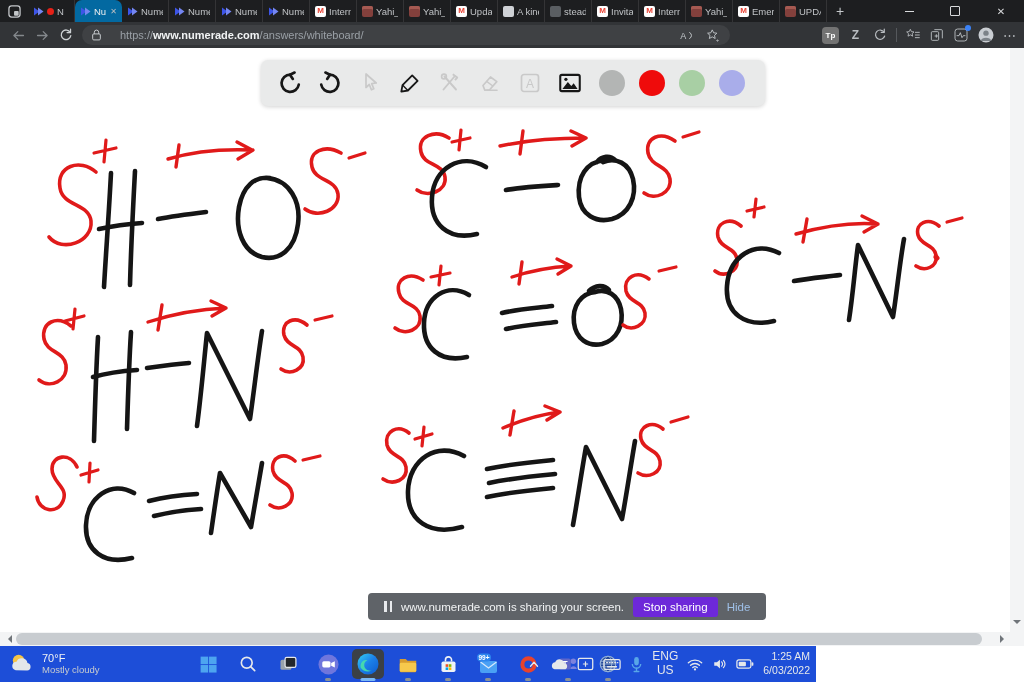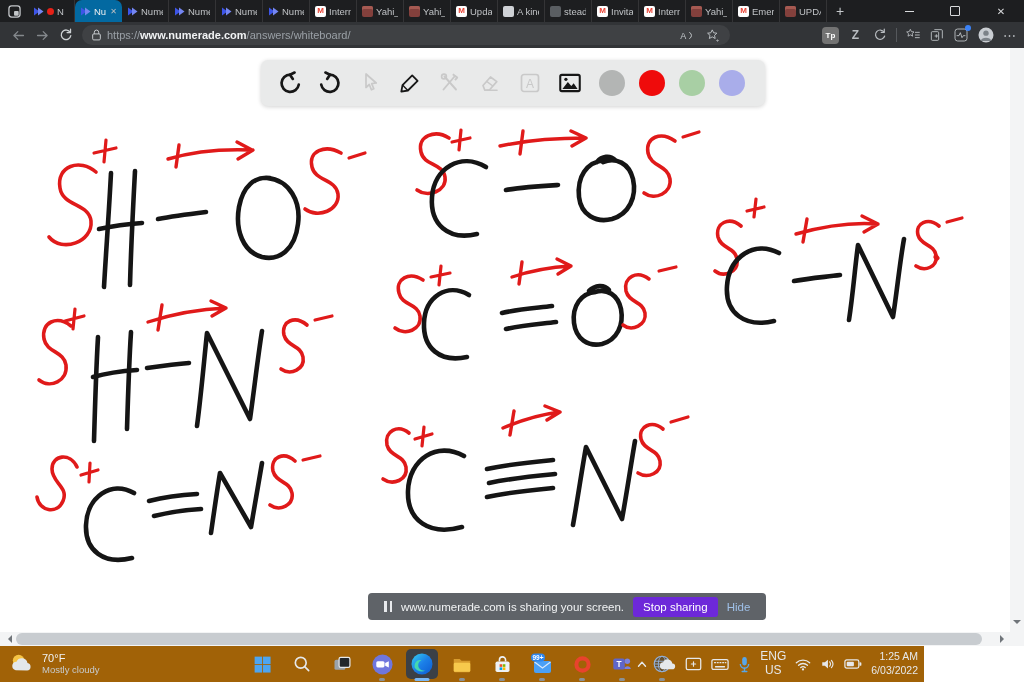--- a/index.html
+++ b/index.html
@@ -20,21 +20,21 @@
   .recdot{flex:0 0 auto;width:7px;height:7px;border-radius:50%;background:#e62117;}
   .tab .close{flex:0 0 auto;font-size:8px;color:#bcbfc2;}
   .newtab{width:26px;height:22px;display:flex;align-items:center;justify-content:center;color:#c6c9cc;font-size:14px;cursor:pointer;}
   .win-controls{margin-left:auto;display:flex;height:22px;}
   .win-btn{width:46px;height:22px;display:flex;align-items:center;justify-content:center;color:#d9dbdd;font-size:10px;cursor:pointer;}
   .glyph-min{display:block;width:9px;height:1px;background:#d9dbdd;}
   .glyph-max{display:block;width:8px;height:8px;border:1px solid #d9dbdd;border-radius:1px;}
   
   .navbar{position:absolute;left:0;top:22px;width:1024px;height:26px;background:#323437;display:flex;align-items:center;padding:0 6px;box-sizing:border-box;z-index:5;}
   .nav-btn{width:24px;height:22px;display:flex;align-items:center;justify-content:center;cursor:pointer;}
-  .urlbar{width:648px;height:20px;background:#3f4144;border-radius:11px;display:flex;align-items:center;padding:0 9px;box-sizing:border-box;gap:5px;margin-left:4px;cursor:text;text-align:right;}
+  .urlbar{width:648px;height:20px;background:#3f4144;border-radius:11px;display:flex;align-items:center;padding:0 9px;box-sizing:border-box;gap:18px;margin-left:4px;cursor:text;text-align:right;}
   .url{font-size:11px;white-space:nowrap;overflow:hidden;}
   .url .dim{color:#9aa0a6;}
   .url .domain{color:#f1f3f4;font-weight:bold;}
   .url-actions{margin-left:auto;display:flex;gap:10px;align-items:center;}
   .nav-right{margin-left:auto;display:flex;align-items:center;gap:8px;padding-right:2px;}
   .vdiv{width:1px;height:14px;background:#55585c;}
   .ext-badge{width:17px;height:17px;border-radius:4px;display:flex;align-items:center;justify-content:center;font-size:8px;font-weight:bold;cursor:pointer;}
   .ext-tp{background:#737373;color:#fff;}
   .ext-z{background:transparent;color:#b9bdc1;font-size:12px;}
   .dotblue{position:absolute;right:-2px;top:-2px;width:6px;height:6px;border-radius:50%;background:#3b82f6;}
@@ -54,21 +54,21 @@
   .pausebars i{display:block;width:2.5px;height:11px;background:#e8eaed;}
   
   .vscroll{position:absolute;right:0;top:48px;width:14px;height:584px;background:#f3f4f5;z-index:2;}
   .varrow{position:absolute;bottom:4px;left:3px;width:0;height:0;border:4px solid transparent;border-top-color:#70757a;}
   .hscroll{position:absolute;left:0;top:632px;width:1010px;height:14px;background:#f3f4f5;z-index:2;}
   .hthumb{position:absolute;left:16px;top:1px;width:966px;height:12px;background:#c8ccd0;border-radius:6px;cursor:pointer;}
   .harrow-l{position:absolute;left:4px;top:3px;width:0;height:0;border:4px solid transparent;border-right-color:#70757a;}
   .harrow-r{position:absolute;right:2px;top:3px;width:0;height:0;border:4px solid transparent;border-left-color:#70757a;}
   .hcorner{position:absolute;left:1010px;top:632px;width:14px;height:14px;background:#f3f4f5;z-index:2;}
   
-  .taskbar{position:absolute;left:0;top:646px;width:924px;height:36px;background:#a16207;z-index:6;}
+  .taskbar{position:absolute;left:0;top:646px;width:816px;height:36px;background:#1d4ed8;z-index:6;}
   .weather{position:absolute;left:8px;top:4px;display:flex;gap:7px;align-items:center;cursor:pointer;}
   .wtxt .t{font-size:11px;color:#f0f2f4;}
   .wtxt .c{font-size:9.5px;color:#c7cbce;}
   .tb-center{position:absolute;left:50%;top:3px;transform:translateX(-50%);display:flex;gap:8px;align-items:center;}
   .tb-btn{width:32px;height:30px;display:flex;align-items:center;justify-content:center;border-radius:5px;position:relative;background:none;border:none;cursor:pointer;padding:0;}
   .tb-btn.active{background:#3b4046;}
   .tb-btn.active::after{content:"";position:absolute;bottom:-2px;left:50%;transform:translateX(-50%);width:15px;height:3px;border-radius:2px;background:#7ab8f5;}
   .tb-btn.running::after{content:"";position:absolute;bottom:-2px;left:50%;transform:translateX(-50%);width:6px;height:3px;border-radius:2px;background:#8b9196;}
   .tray{position:absolute;right:6px;top:0;height:36px;display:flex;align-items:center;gap:9px;}
   .tray .icon{display:flex;align-items:center;justify-content:center;cursor:pointer;}

